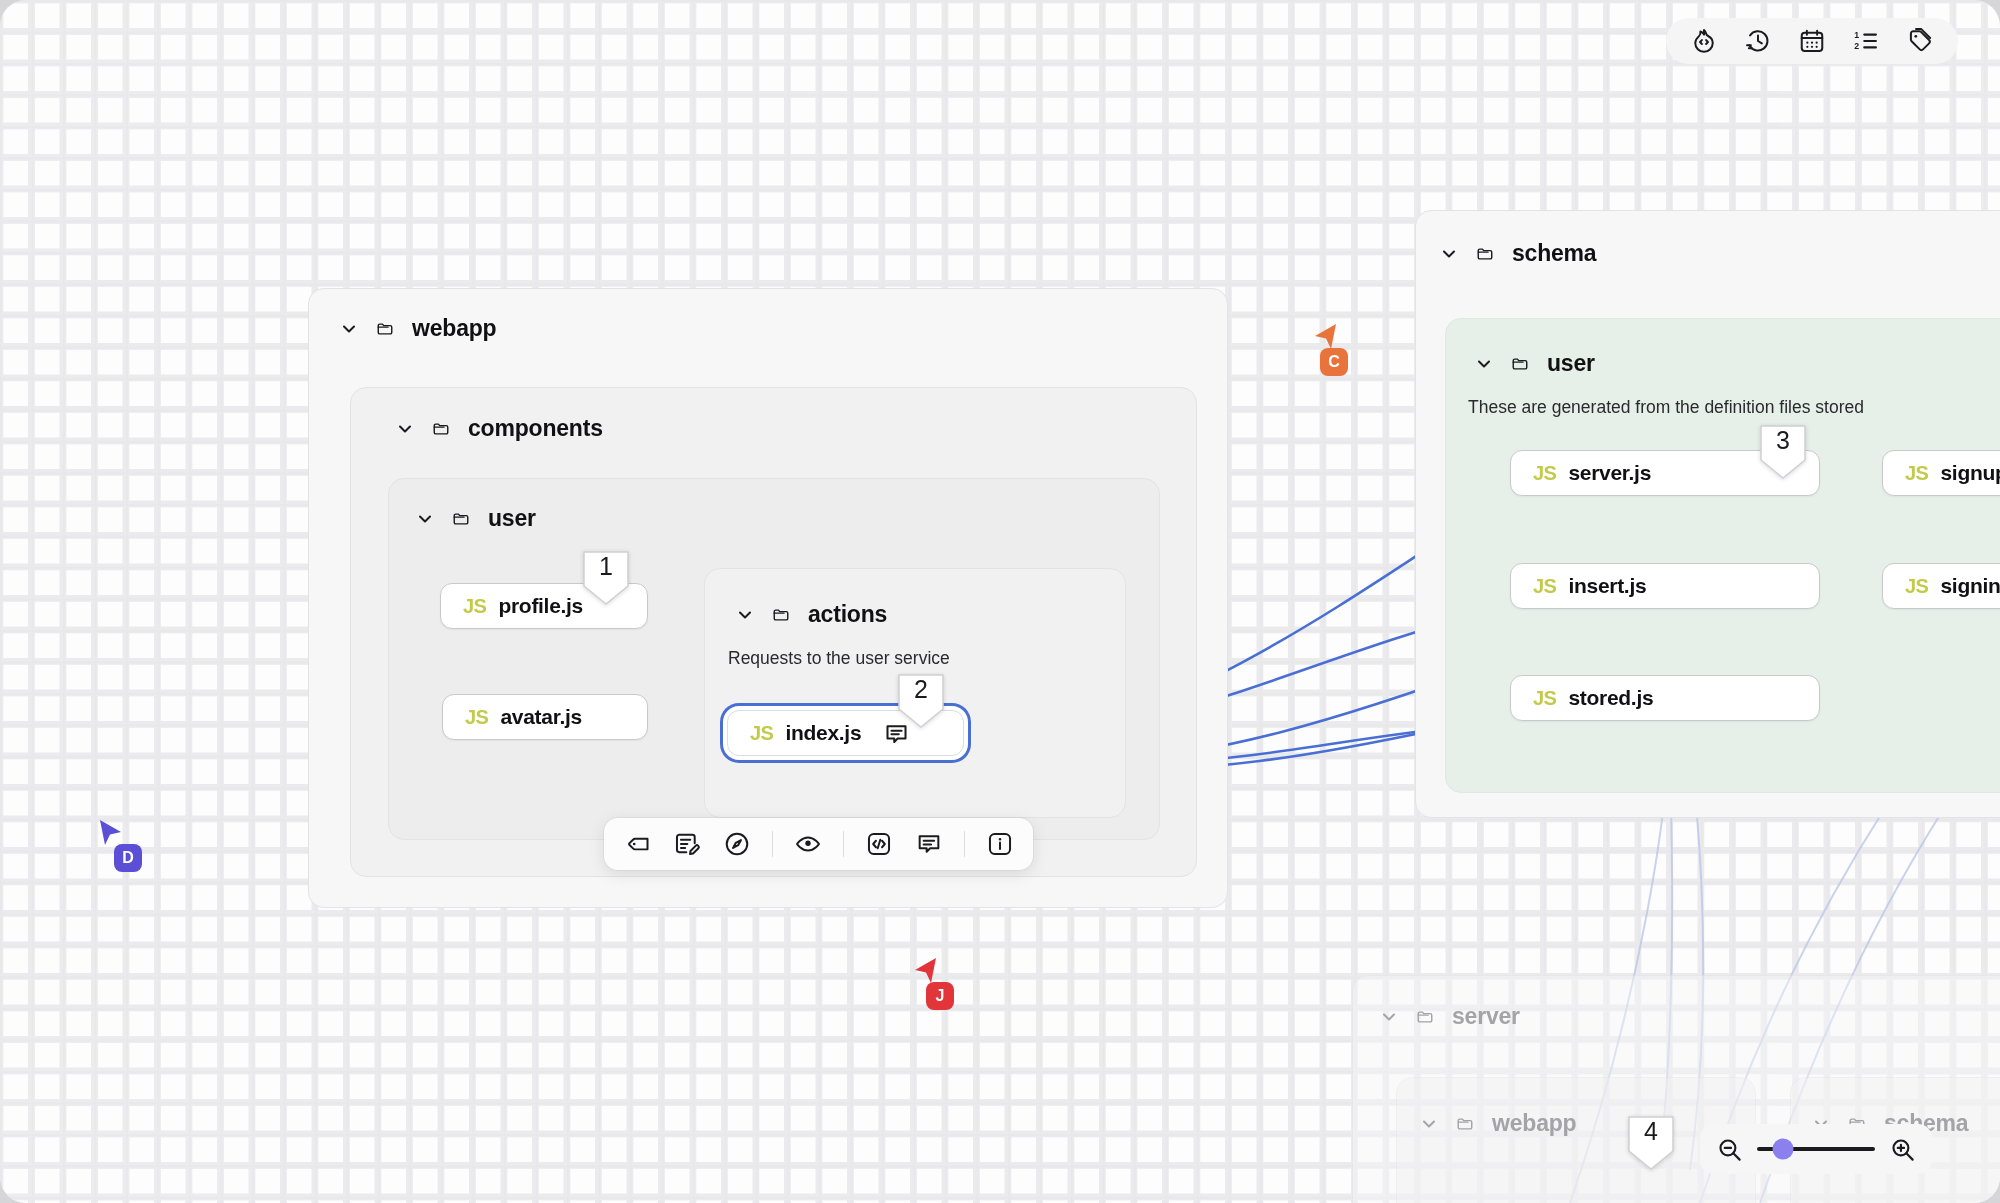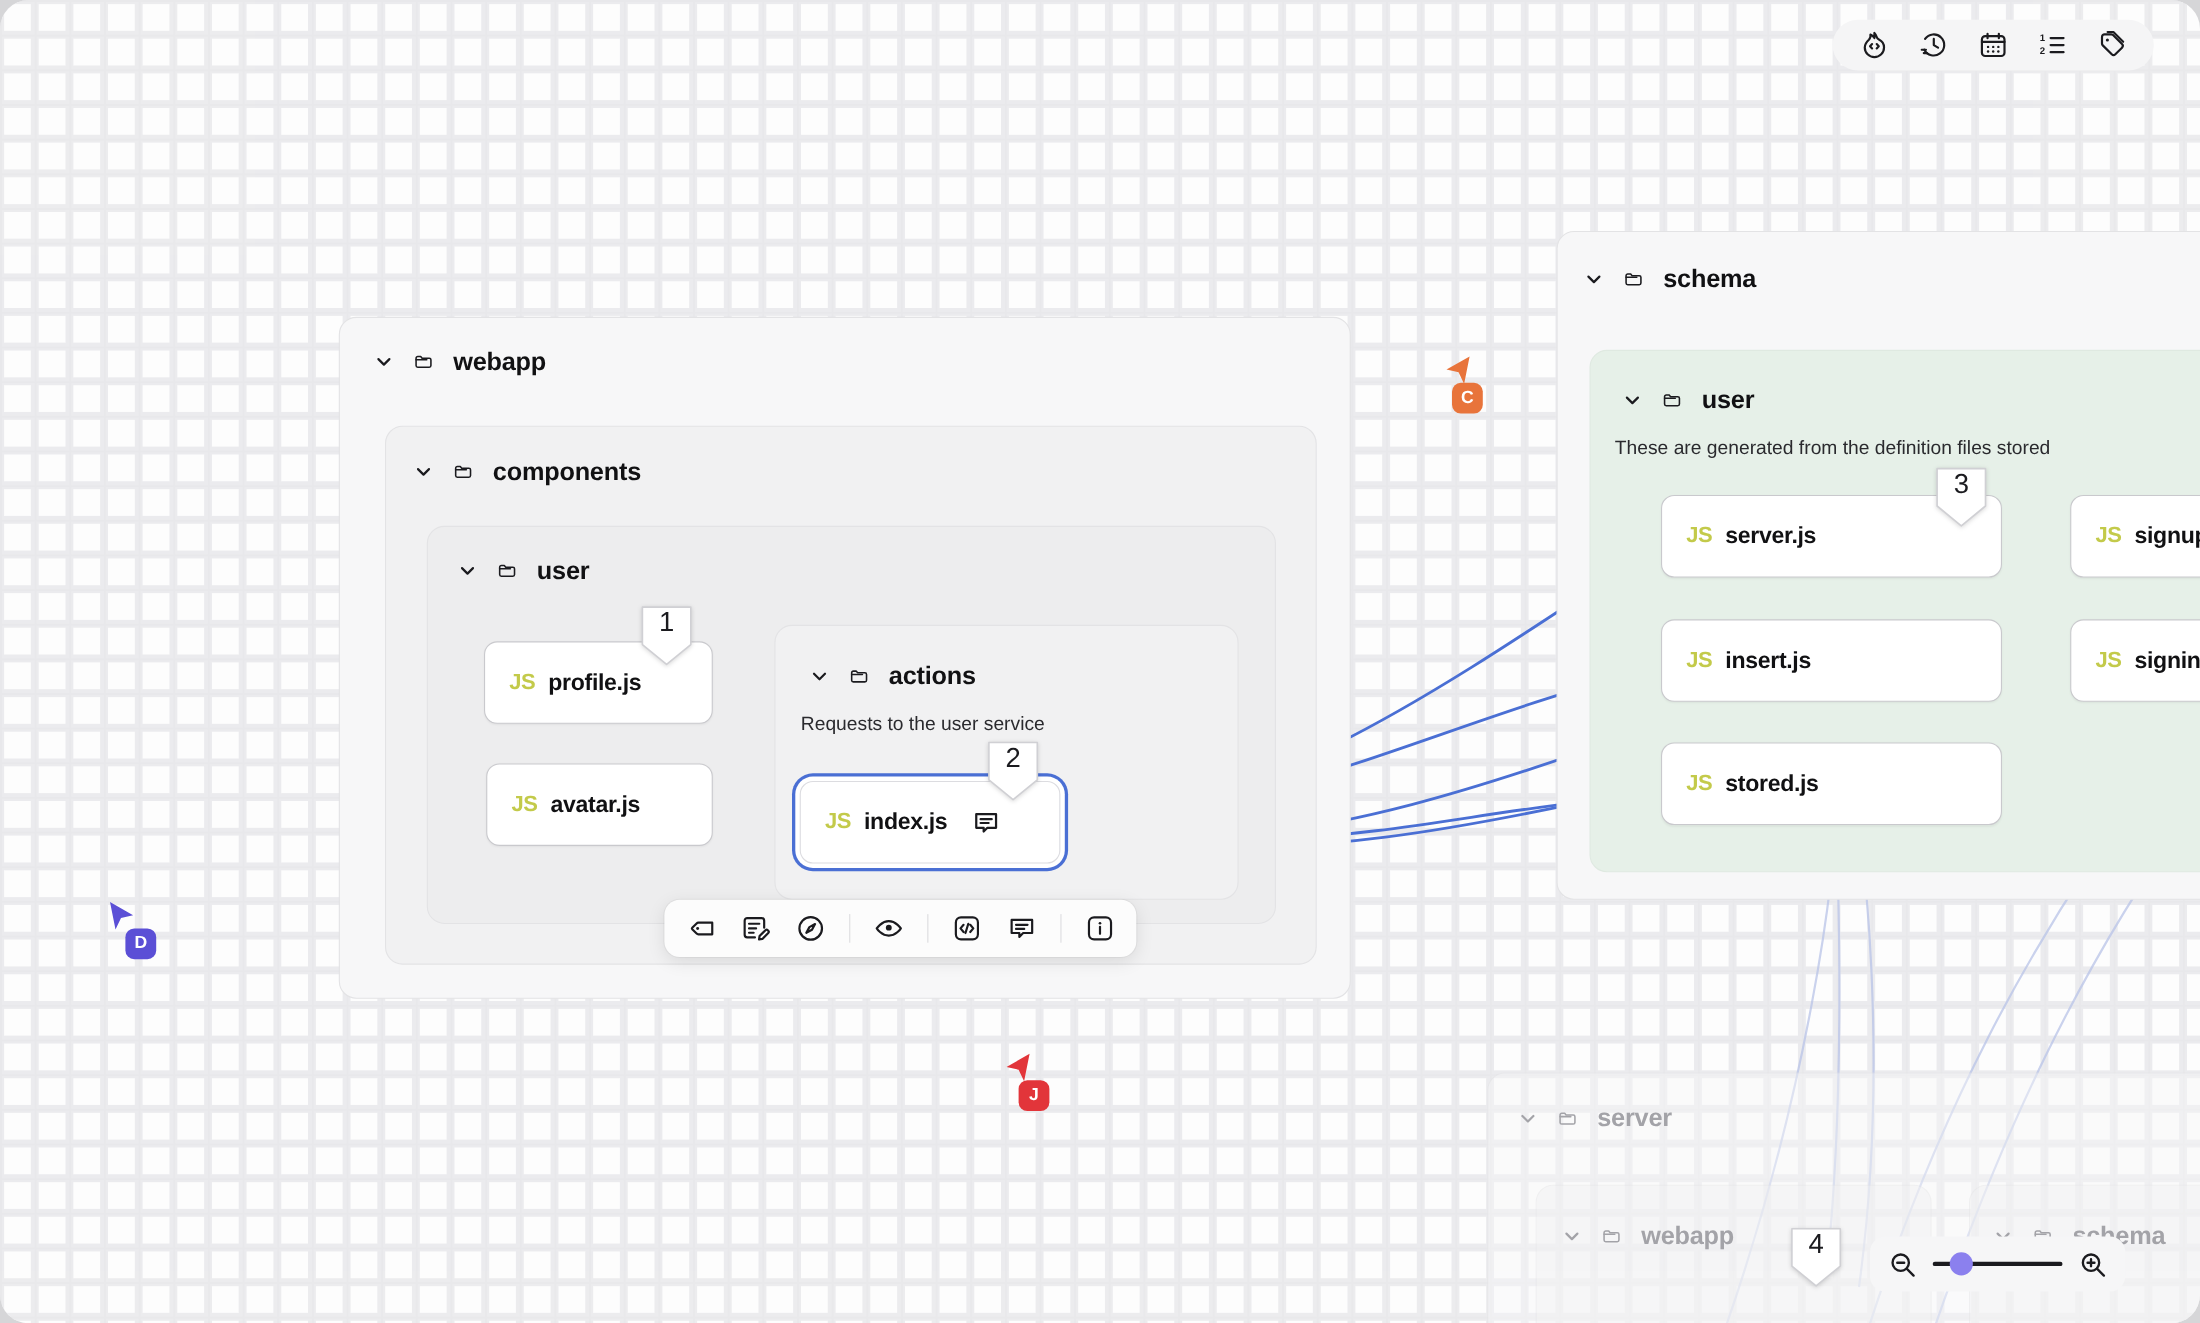--- a/index.html
+++ b/index.html
@@ -64,21 +64,21 @@
   }
 
   
   .node {
     position: absolute;
     display: flex; align-items: center; gap: 12px;
     background: #fff;
     border: 1.5px solid #c9c9cd;
     border-radius: 12px;
     padding: 0 22px;
-    height: 75px;
+    height: 46px;
     box-shadow: 0 1px 2px rgba(0,0,0,.05);
   }
   .node .js { font-size: 20px; font-weight: 700; color: #c3ca4a; letter-spacing:-.5px;}
   .node .fname { font-size: 21px; font-weight: 700; color: #111113; letter-spacing: -.3px; }
   .node.selected {
     border-color: #dcdce0;
     box-shadow: 0 0 0 4px #fff, 0 0 0 7px #4a6fd4;
   }
   .node .cmt { margin-left: 10px; display:flex; }
 
@@ -200,21 +200,21 @@
     <span class="chev">
       <svg width="24" height="24" viewBox="0 0 24 24" fill="none" stroke="#1b1b1f" stroke-width="1.9" stroke-linecap="round" stroke-linejoin="round">
           <path d="M3 7.5a2 2 0 0 1 2-2h3.6l1.7 2H19a2 2 0 0 1 2 2v7a2 2 0 0 1-2 2H5a2 2 0 0 1-2-2z"></path>
           <path d="M3 9.5h13"></path>
         </svg>
     </span>
     <span class="title">webapp</span>
   </div>
 
   <div class="group lvl1" style="left:350px; top:387px; width:847px; height:490px; z-index:11;"></div>
-  <div class="grouphead" style="left:376px; top:415px; z-index:13;">
+  <div class="grouphead" style="left:396px; top:415px; z-index:13;">
     <span class="chev">
       <svg width="18" height="18" viewBox="0 0 18 18" fill="none" stroke="#1b1b1f" stroke-width="2" stroke-linecap="round" stroke-linejoin="round">
           <path d="M4 6.5 L9 11.5 L14 6.5"></path>
         </svg>
     </span>
     <span class="chev">
       <svg width="24" height="24" viewBox="0 0 24 24" fill="none" stroke="#1b1b1f" stroke-width="1.9" stroke-linecap="round" stroke-linejoin="round">
           <path d="M3 7.5a2 2 0 0 1 2-2h3.6l1.7 2H19a2 2 0 0 1 2 2v7a2 2 0 0 1-2 2H5a2 2 0 0 1-2-2z"></path>
           <path d="M3 9.5h13"></path>
         </svg>

